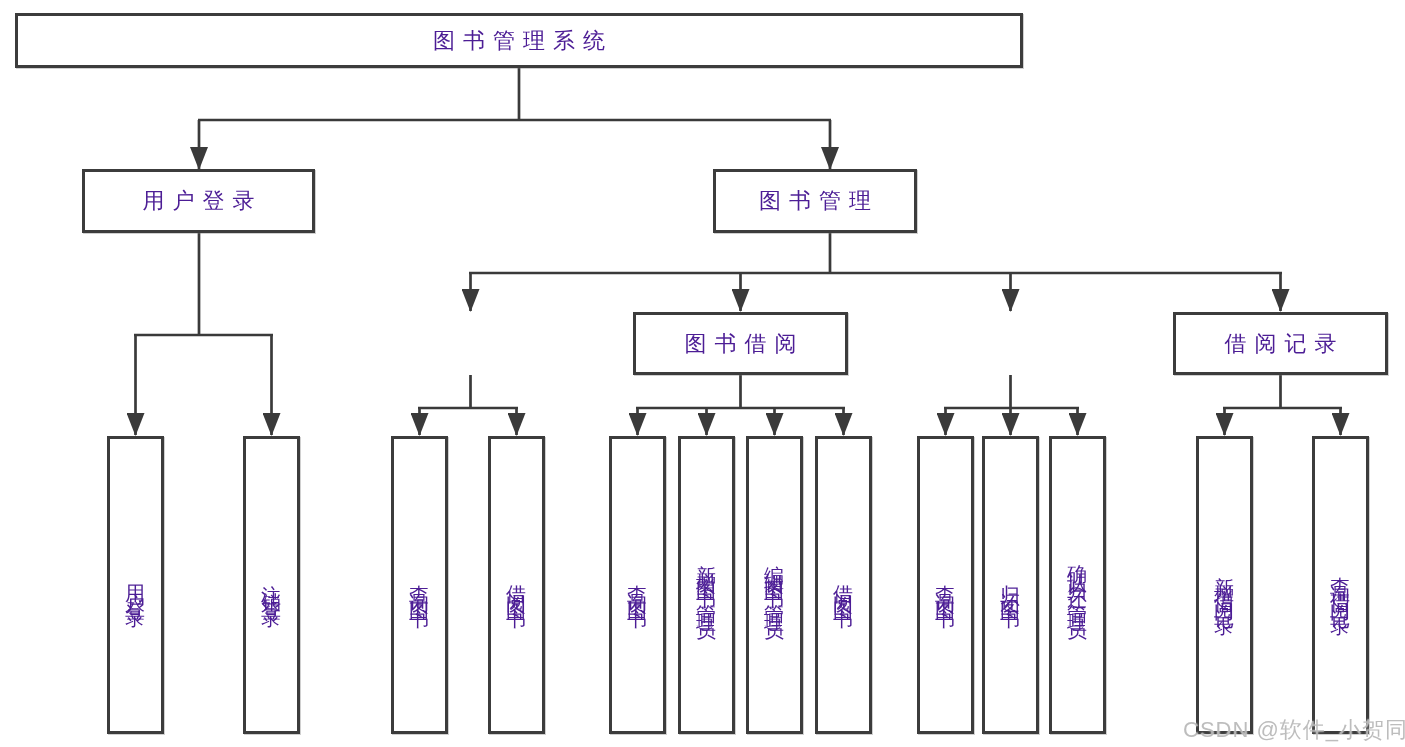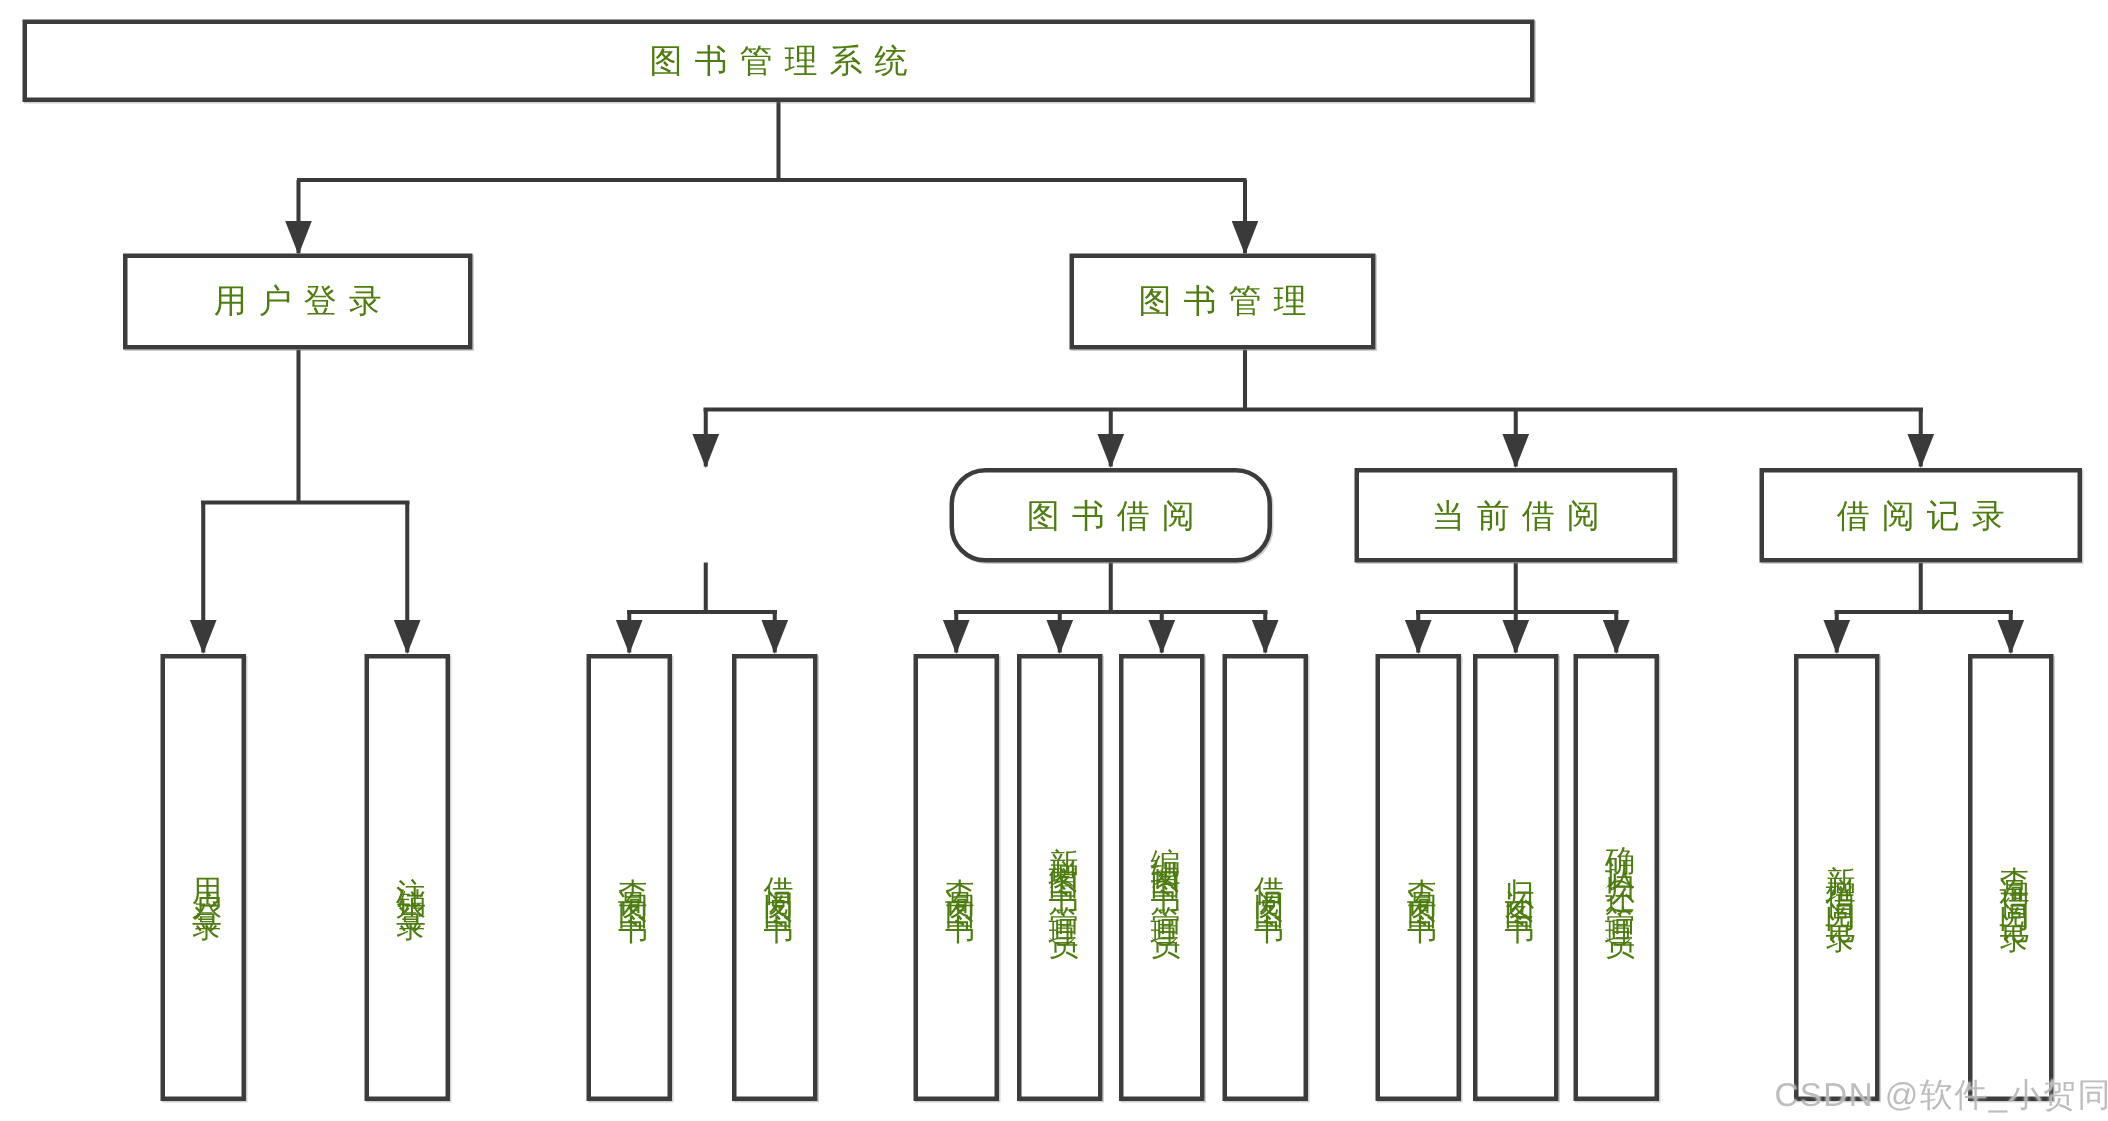--- a/index.html
+++ b/index.html
@@ -6,21 +6,21 @@
   body{
     font-family:"Liberation Sans","DejaVu Sans",sans-serif;
     width:1405px;height:747px;position:relative;overflow:hidden;
   }
   #canvas{position:absolute;inset:0;width:1405px;height:747px;}
   #wires{position:absolute;left:0;top:0;z-index:1;}
   .node{
     position:absolute;z-index:2;background:#ffffff;
     border:3px solid #3c3c3c;box-sizing:border-box;
     display:flex;align-items:center;justify-content:center;
-    color:#4d7c0f;box-shadow:1px 1px 0 rgba(120,120,120,.35);font-family:Liberation Mono, monospace;
+    color:#4c1d95;box-shadow:1px 1px 0 rgba(120,120,120,.35);
   }
   .hlabel{font-size:22px;letter-spacing:8px;text-indent:8px;white-space:nowrap;}
   .leaf{width:57px;top:436px;height:298px;}
   .vlabel{
     writing-mode:vertical-rl;text-orientation:mixed;
     font-size:20px;letter-spacing:8px;line-height:1;white-space:nowrap;
   }
   #watermark{
     position:absolute;z-index:3;left:1183px;top:715px;
     font-size:22px;letter-spacing:1px;white-space:nowrap;
@@ -68,22 +68,21 @@
       <line x1="1224.5" y1="408" x2="1224.5" y2="435" marker-end="url(#arw)"></line>
       <line x1="1340.5" y1="408" x2="1340.5" y2="435" marker-end="url(#arw)"></line>
     </g>
   </svg>
 
   <div class="node hlabel" style="left:15px;top:13px;width:1008px;height:55px;">图书管理系统</div>
 
   <div class="node hlabel" style="left:82px;top:169px;width:233px;height:64px;">用户登录</div>
   <div class="node hlabel" style="left:713px;top:169px;width:204px;height:64px;">图书管理</div>
 
-  <div class="node hlabel" style="left:633px;top:312px;width:215px;height:63px;border-radius:24px;">图书借阅</div>
-  <div class="node hlabel" style="left:903px;top:312px;width:215px;height:63px;">当前借阅</div>
+  <div class="node hlabel" style="left:633px;top:312px;width:215px;height:63px;">图书借阅</div>
   <div class="node hlabel" style="left:1173px;top:312px;width:215px;height:63px;">借阅记录</div>
 
   <div class="node leaf" style="left:107px;">
     <span class="vlabel">用户登录</span>
   </div>
   <div class="node leaf" style="left:243px;">
     <span class="vlabel">注销登录</span>
   </div>
 
   <div class="node leaf" style="left:391px;">

